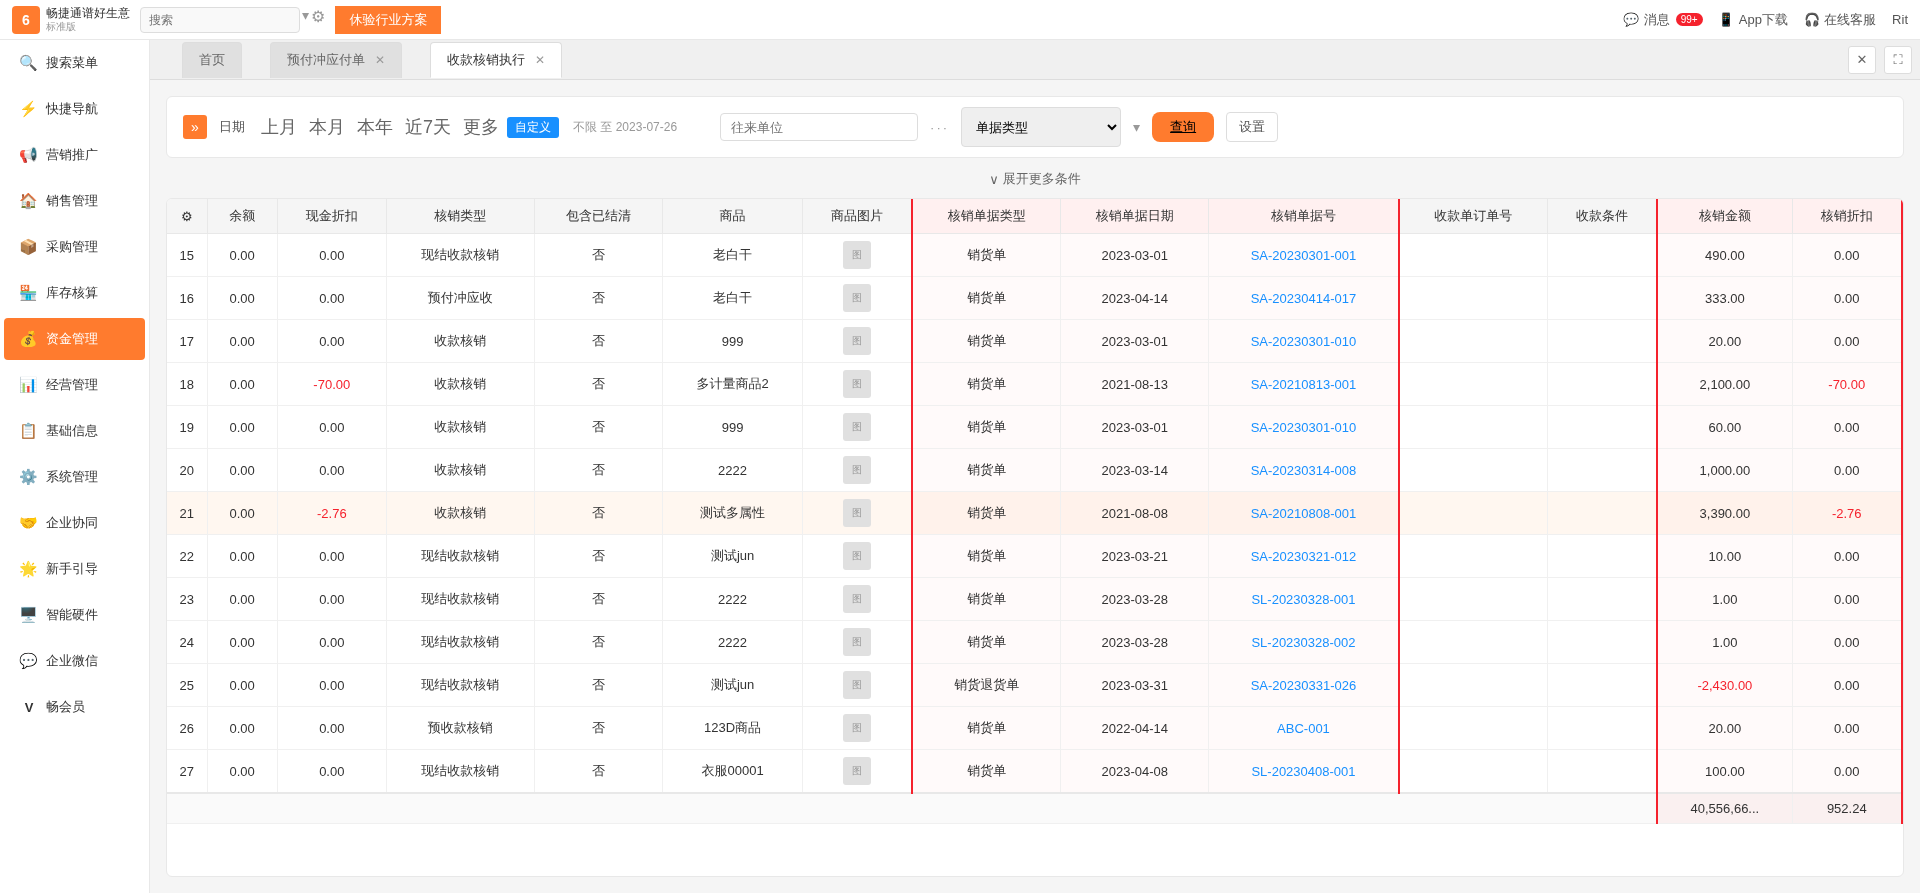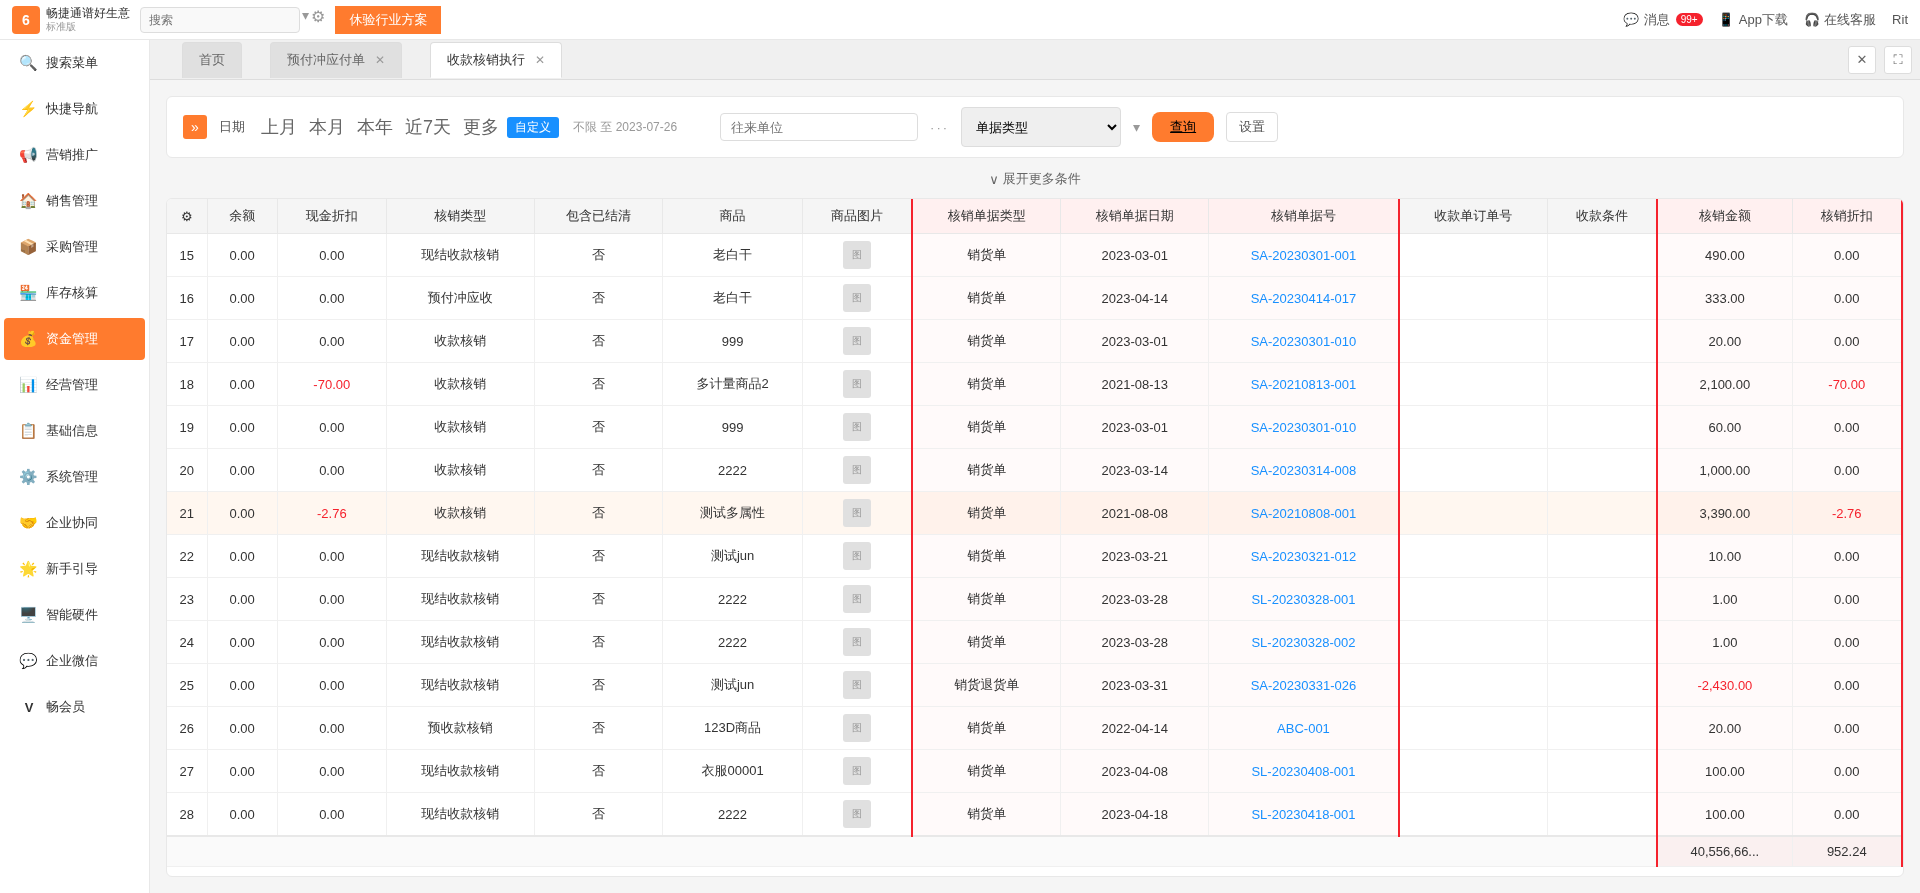--- a/index.html
+++ b/index.html
@@ -461,36 +461,20 @@
     <td>衣服00001</td>
     <td><span style="width:28px;height:28px;background:#e0e0e0;display:inline-block;border-radius:3px;vertical-align:middle;font-size:10px;text-align:center;line-height:28px;color:#999">图</span></td>
     <td style="border-left:2px solid #f5222d;background:rgba(255,0,0,0.02)">销货单</td>
     <td style="background:rgba(255,0,0,0.02)">2023-04-08</td>
     <td style="border-right:2px solid #f5222d;background:rgba(255,0,0,0.02)"><a class="link-text">SL-20230408-001</a></td>
     <td></td>
     <td></td>
     <td style="border-left:2px solid #f5222d;background:rgba(255,0,0,0.02)">100.00</td>
     <td style="border-right:2px solid #f5222d;background:rgba(255,0,0,0.02)">0.00</td>
   </tr>
-              <tr>
-    <td>28</td>
-    <td>0.00</td>
-    <td>0.00</td>
-    <td>现结收款核销</td>
-    <td>否</td>
-    <td>2222</td>
-    <td><span style="width:28px;height:28px;background:#e0e0e0;display:inline-block;border-radius:3px;vertical-align:middle;font-size:10px;text-align:center;line-height:28px;color:#999">图</span></td>
-    <td style="border-left:2px solid #f5222d;background:rgba(255,0,0,0.02)">销货单</td>
-    <td style="background:rgba(255,0,0,0.02)">2023-04-18</td>
-    <td style="border-right:2px solid #f5222d;background:rgba(255,0,0,0.02)"><a class="link-text">SL-20230418-001</a></td>
-    <td></td>
-    <td></td>
-    <td style="border-left:2px solid #f5222d;background:rgba(255,0,0,0.02)">100.00</td>
-    <td style="border-right:2px solid #f5222d;background:rgba(255,0,0,0.02)">0.00</td>
-  </tr>
             </tbody>
           <tfoot>
             <tr style="background:#fafafa;font-weight:500">
               <td colspan="12" style="text-align:right;padding-right:10px;border-top:2px solid #e8e8e8"></td>
               <td style="border-top:2px solid #e8e8e8;border-left:2px solid #f5222d;background:rgba(255,0,0,0.04)">40,556,66...</td>
               <td style="border-top:2px solid #e8e8e8;border-right:2px solid #f5222d;background:rgba(255,0,0,0.04)">952.24</td>
             </tr>
           </tfoot>
         </table>
       </div>

